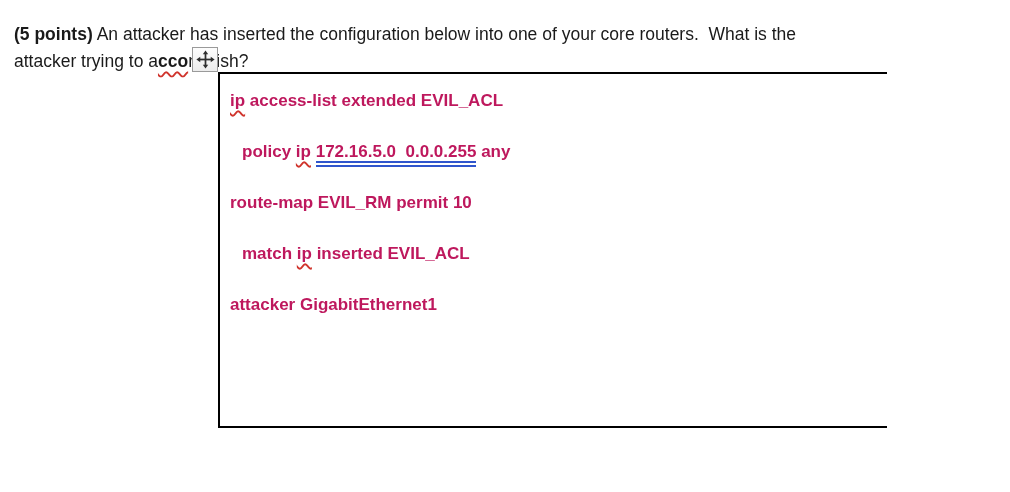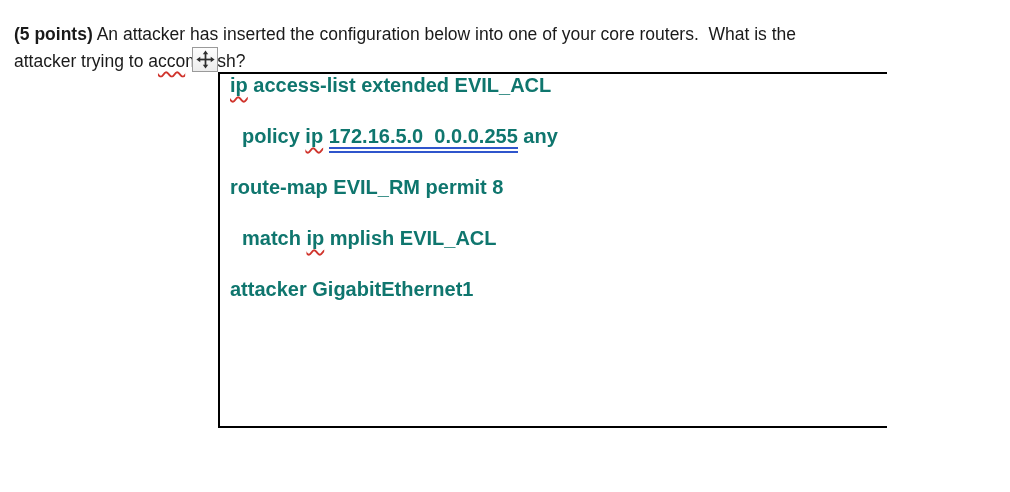--- a/index.html
+++ b/index.html
@@ -27,41 +27,42 @@
   }
   .question span { white-space: pre-wrap; }
   .b { font-weight: 700; }
   .sq {
     text-decoration-line: underline;
     text-decoration-style: wavy;
     text-decoration-color: var(--squiggle_red, #d0342c);
     text-decoration-thickness: 1.5px;
     text-underline-offset: 4px;
     text-decoration-skip-ink: none;
+    font-weight: bold;
   }
   .config-box {
     position: absolute;
     left: 218px;
     top: 72px;
     width: 742px;
     height: 356px;
     box-sizing: border-box;
     border: 2px solid var(--border_black, #000);
     background: #ffffff;
     z-index: 2;
   }
   .cline {
     box-sizing: border-box;
     height: 51px;
-    padding-top: 1px;
+    padding-top: 16px;
     padding-left: 10px;
-    font-size: 20px;
+    font-size: 17px;
     line-height: 21px;
     font-weight: 700;
-    color: #0f766e;
+    color: #be185d;
   }
   .cline span { white-space: pre-wrap; }
   .cline.indent { padding-left: 22px; }
   .blue-dbl {
     border-bottom: 6px double var(--underline_blue, #2f55cc);
   }
   .move-handle {
     position: absolute;
     left: 192px;
     top: 47px;
@@ -111,24 +112,24 @@
   </div>
 
   <div class="config-box">
     <div class="cline">
       <span class="sq">ip</span><span> access-list extended EVIL_ACL</span>
     </div>
     <div class="cline indent">
       <span>policy </span><span class="sq">ip</span><span> </span><span class="blue-dbl">172.16.5.0  0.0.0.255</span><span> any</span>
     </div>
     <div class="cline">
-      <span>route-map EVIL_RM permit 8</span>
+      <span>route-map EVIL_RM permit 10</span>
     </div>
     <div class="cline indent">
-      <span>match </span><span class="sq">ip</span><span> mplish EVIL_ACL</span>
+      <span>match </span><span class="sq">ip</span><span> inserted EVIL_ACL</span>
     </div>
     <div class="cline">
       <span>attacker GigabitEthernet1</span>
     </div>
   </div>
 
   <div class="resize-handle"></div>
 
 </div>
 

